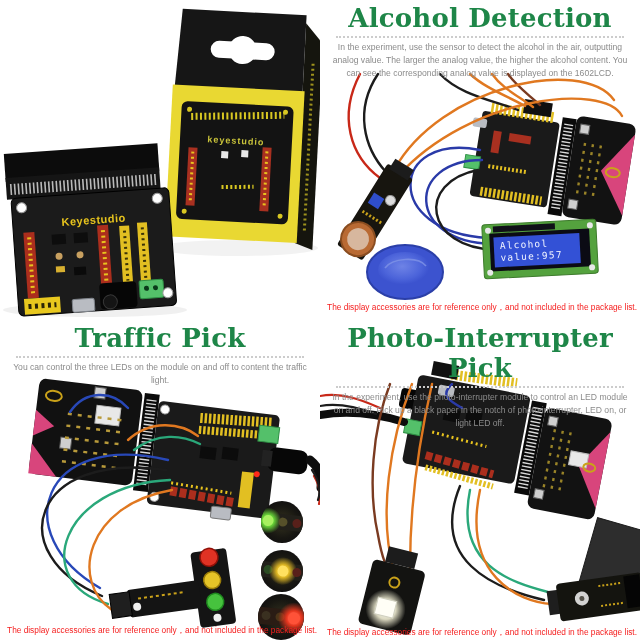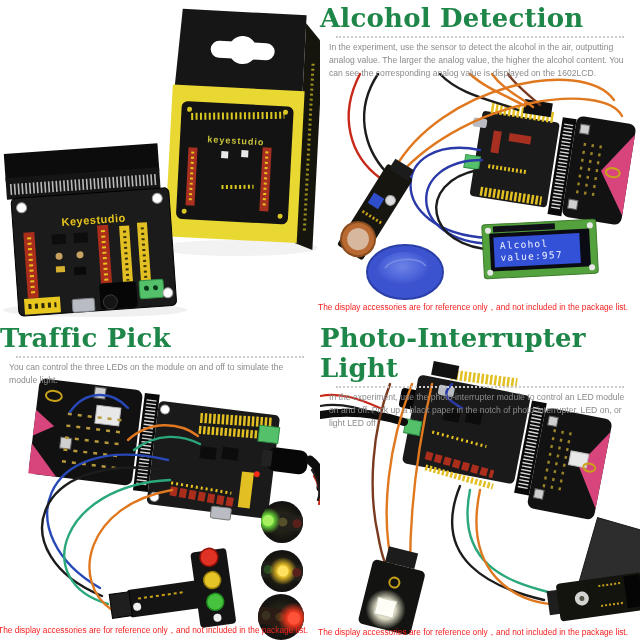--- a/index.html
+++ b/index.html
@@ -6,25 +6,25 @@
   .stage{position:relative;width:640px;height:640px;overflow:hidden;background:#ffffff;
          font-family:"Liberation Sans",sans-serif;}
   .q{position:absolute;width:320px;height:320px;}
   #q-tl{left:0;top:0;}
   #q-tr{left:320px;top:0;}
   #q-bl{left:0;top:320px;}
   #q-br{left:320px;top:320px;}
   .photo-svg{position:absolute;left:0;top:0;}
   .sec-head{position:absolute;left:0;right:0;top:0;z-index:5;}
   .sec-title{font-family:"DejaVu Serif","Liberation Serif",serif;font-weight:bold;
-             font-size:26px;line-height:30px;color:#1e8648;text-align:left;
+             font-size:26px;line-height:30px;color:#1e8648;text-align:center;
              letter-spacing:0.2px;padding-top:3px;}
   .divider{border-top:2px dotted #cccccc;height:0;margin:3px 16px 0 16px;}
-  .desc{font-size:8.6px;color:#8b8b8b;text-align:left;line-height:1.5;margin:3px 9px 0 9px;}
-  .disclaimer{position:absolute;right:12px;font-size:8.3px;color:#f52020;z-index:6;white-space:nowrap;}
+  .desc{font-size:8.6px;color:#8b8b8b;text-align:center;line-height:1.5;margin:3px 9px 0 9px;}
+  .disclaimer{position:absolute;right:3px;font-size:8.3px;color:#f52020;z-index:6;white-space:nowrap;}
   #q-tr .disclaimer{bottom:7px;}
   #q-bl .disclaimer{bottom:4px;}
   #q-br .disclaimer{bottom:2px;}
   text{user-select:none;}
 </style>
 </head>
 <body>
 
 <div class="stage">
 
@@ -174,21 +174,21 @@
       </g>
     </svg>
 
     <div class="disclaimer">The display accessories are for reference only，and not included in the package list.</div>
   </div>
 
   <div class="q" id="q-bl">
     <div class="sec-head">
       <div class="sec-title">Traffic Pick</div>
       <div class="divider"></div>
-      <div class="desc">You can control the three LEDs on the module on and off to simulate the module light.</div>
+      <div class="desc">You can control the three LEDs on the module on and off to content the traffic light.</div>
     </div>
 
     <svg class="photo-svg" width="320" height="320" viewBox="0 0 320 320">
       <defs>
         <radialGradient id="glowGreen">
             <stop offset="0%" stop-color="#c8ff7e"></stop>
             <stop offset="45%" stop-color="#6ee63a" stop-opacity="0.9"></stop>
             <stop offset="100%" stop-color="#6ee63a" stop-opacity="0"></stop>
           </radialGradient>
         <radialGradient id="glowYellow">
@@ -307,21 +307,21 @@
           <circle cx="294" cy="297" r="6" fill="#ff5238"></circle>
         </g>
       </g>
     </svg>
 
     <div class="disclaimer">The display accessories are for reference only，and not included in the package list.</div>
   </div>
 
   <div class="q" id="q-br">
     <div class="sec-head">
-      <div class="sec-title">Photo-Interrupter Light</div>
+      <div class="sec-title">Photo-Interrupter Pick</div>
       <div class="divider"></div>
       <div class="desc">In the experiment, use the photo-interrupter module to control an LED module on and off. Pick up a black paper in the notch of photo-interrupter, LED on, or light LED off.</div>
     </div>
 
     <svg class="photo-svg" width="320" height="320" viewBox="0 0 320 320">
       <defs>
         <radialGradient id="glowWhite">
             <stop offset="0%" stop-color="#ffffff"></stop>
             <stop offset="50%" stop-color="#fffce0" stop-opacity="0.85"></stop>
             <stop offset="100%" stop-color="#fffce0" stop-opacity="0"></stop>

